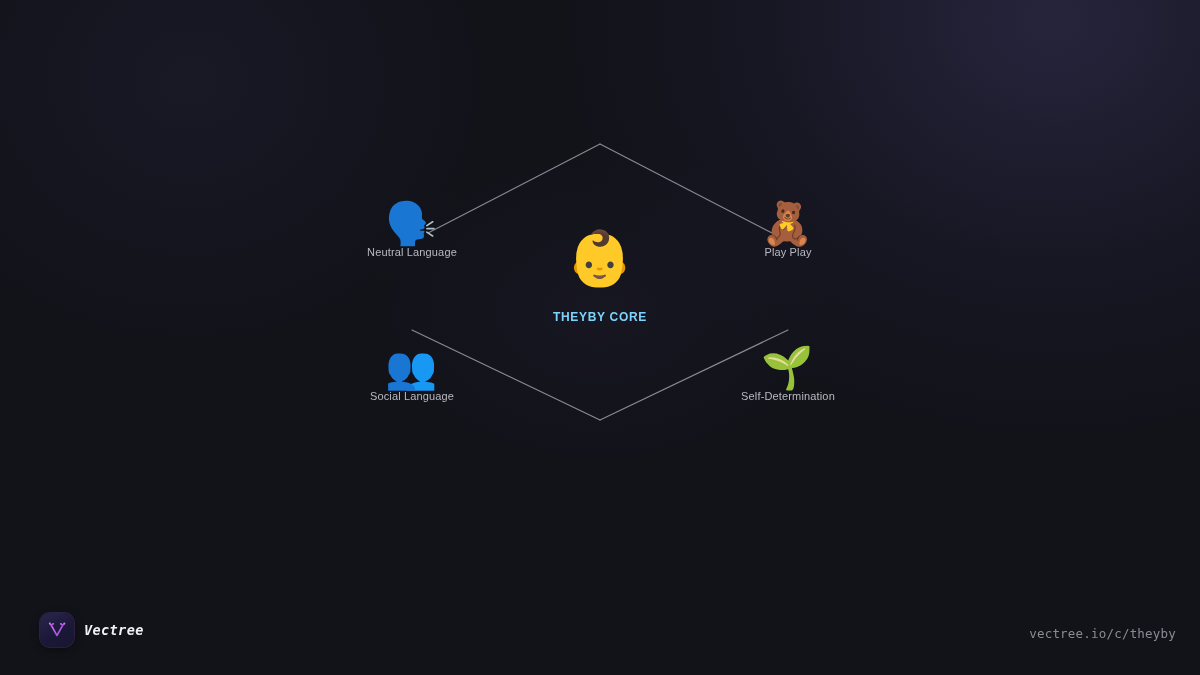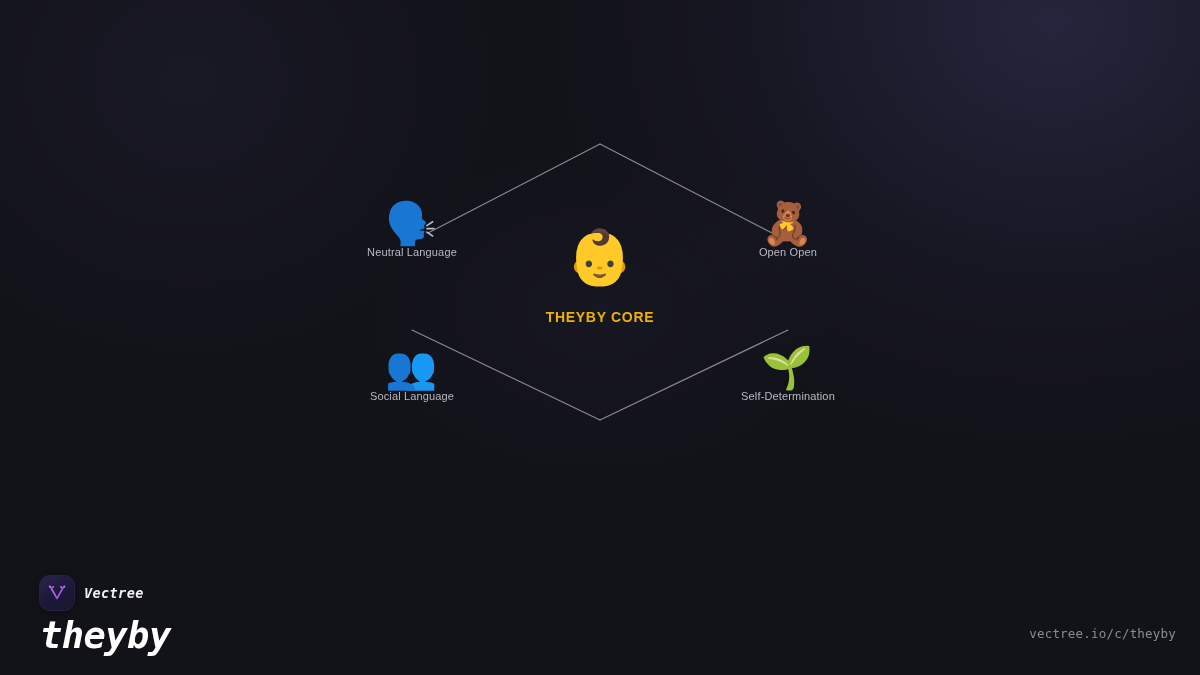--- a/index.html
+++ b/index.html
@@ -50,23 +50,23 @@
   .node.satellite .glyph { font-size:42px; }
   .node.satellite .label {
     margin-top:1px;
     font-size:11px;
     color:#b9b9c3;
     letter-spacing:0.15px;
   }
   .node.core .glyph { font-size:54px; }
   .node.core .label {
     margin-top:24px;
-    font-size:14px;
+    font-size:12px;
     font-weight:bold;
-    color:#eab308;
+    color:#7dd3fc;
     letter-spacing:0.7px;
   }
 
   
   #footer-brand {
     position:absolute;
     left:40px;
     bottom:21px;
     font-style:italic;
   }
@@ -132,21 +132,21 @@
     <span class="label">THEYBY CORE</span>
   </div>
 
   <div class="node satellite" id="node-0" style="left: 412px; top: 230px;">
     <span class="glyph">🗣️</span>
     <span class="label">Neutral Language</span>
   </div>
 
   <div class="node satellite" id="node-1" style="left: 788px; top: 230px;">
     <span class="glyph">🧸</span>
-    <span class="label">Open Open</span>
+    <span class="label">Play Play</span>
   </div>
 
   <div class="node satellite" id="node-2" style="left: 412px; top: 374px;">
     <span class="glyph">👥</span>
     <span class="label">Social Language</span>
   </div>
 
   <div class="node satellite" id="node-3" style="left: 788px; top: 374px;">
     <span class="glyph">🌱</span>
     <span class="label">Self-Determination</span>
@@ -167,16 +167,15 @@
         <path d="M5.2 6.4 L3.4 4.2 M5.2 6.4 L7.4 4.6" stroke="url(#vgrad)" stroke-width="1.5" fill="none" stroke-linecap="round"></path>
         <path d="M18.8 6.4 L20.8 4.3 M18.8 6.4 L16.6 4.6" stroke="url(#vgrad)" stroke-width="1.5" fill="none" stroke-linecap="round"></path>
         <circle cx="3.4" cy="4.2" r="1.25" fill="#e070f0"></circle>
         <circle cx="7.4" cy="4.6" r="1.05" fill="#c05ee8"></circle>
         <circle cx="20.8" cy="4.3" r="1.25" fill="#e070f0"></circle>
         <circle cx="16.6" cy="4.6" r="1.05" fill="#c05ee8"></circle>
       </svg>
     </div>
     <span id="brand-name">Vectree</span>
   </div>
-  <div id="page-title">theyby</div>
 </div>
 
 <div id="footer-url">vectree.io/c/theyby</div>
 
 </body></html>

